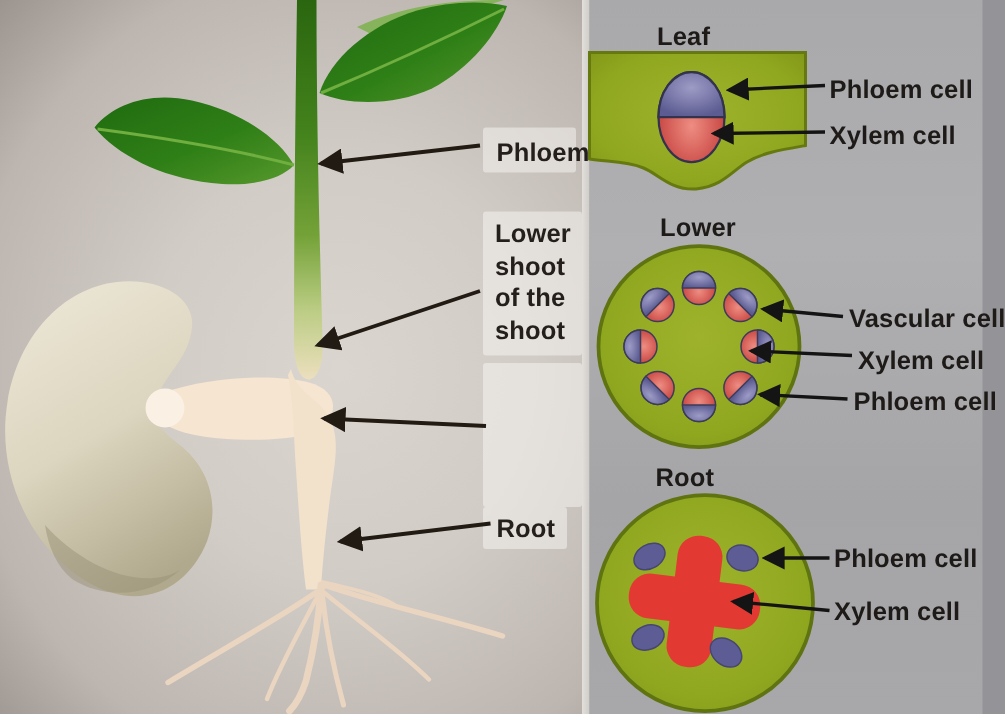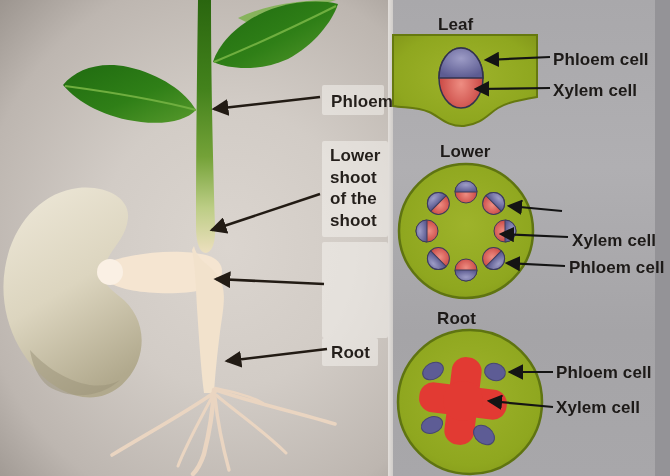--- a/index.html
+++ b/index.html
@@ -201,20 +201,21 @@
 
   <div class="lbl" style="left:331px;top:91px">Phloem</div>
   <div class="lbl wrap" style="left:330px;top:145px">Lower shoot of the shoot</div>
   <div class="lbl" style="left:331px;top:342px">Root</div>
 
   <div class="lbl dark" style="left:438px;top:14px">Leaf</div>
   <div class="lbl dark" style="left:553px;top:49px">Phloem cell</div>
   <div class="lbl dark" style="left:553px;top:80px">Xylem cell</div>
 
   <div class="lbl dark" style="left:440px;top:141px">Lower</div>
+  <div class="lbl dark" style="left:566px;top:202px">Vascular cell</div>
   <div class="lbl dark" style="left:572px;top:230px">Xylem cell</div>
   <div class="lbl dark" style="left:569px;top:257px">Phloem cell</div>
 
   <div class="lbl dark" style="left:437px;top:308px">Root</div>
   <div class="lbl dark" style="left:556px;top:362px">Phloem cell</div>
   <div class="lbl dark" style="left:556px;top:397px">Xylem cell</div>
 
 </div>
 
 </body></html>

